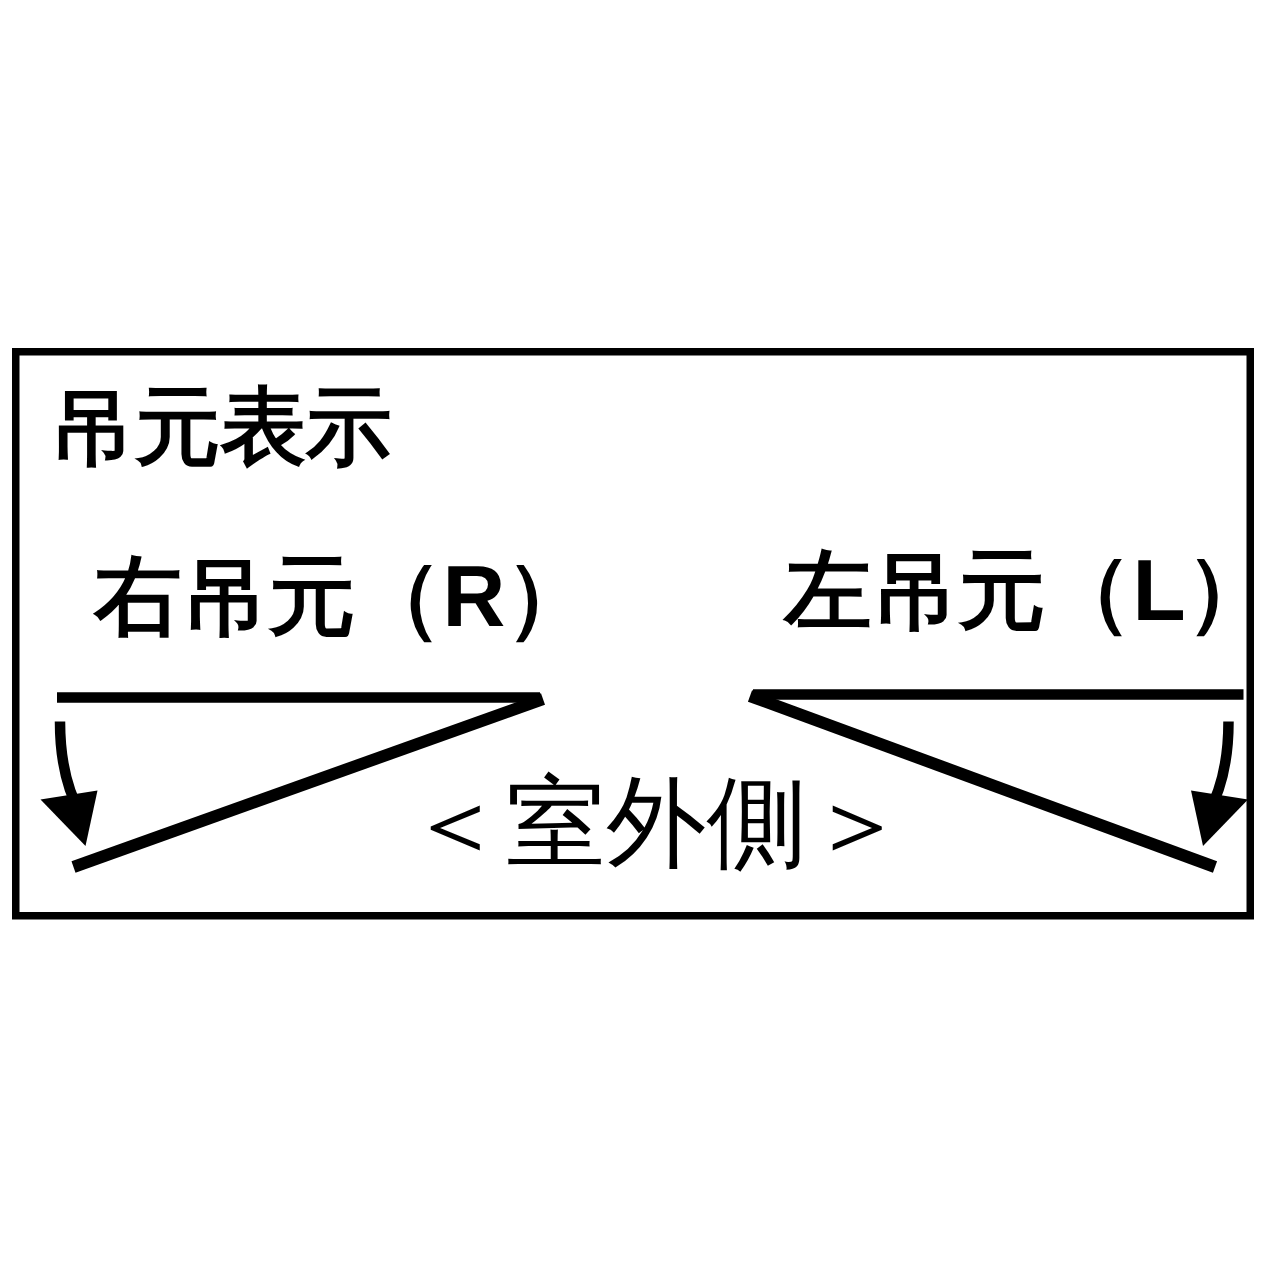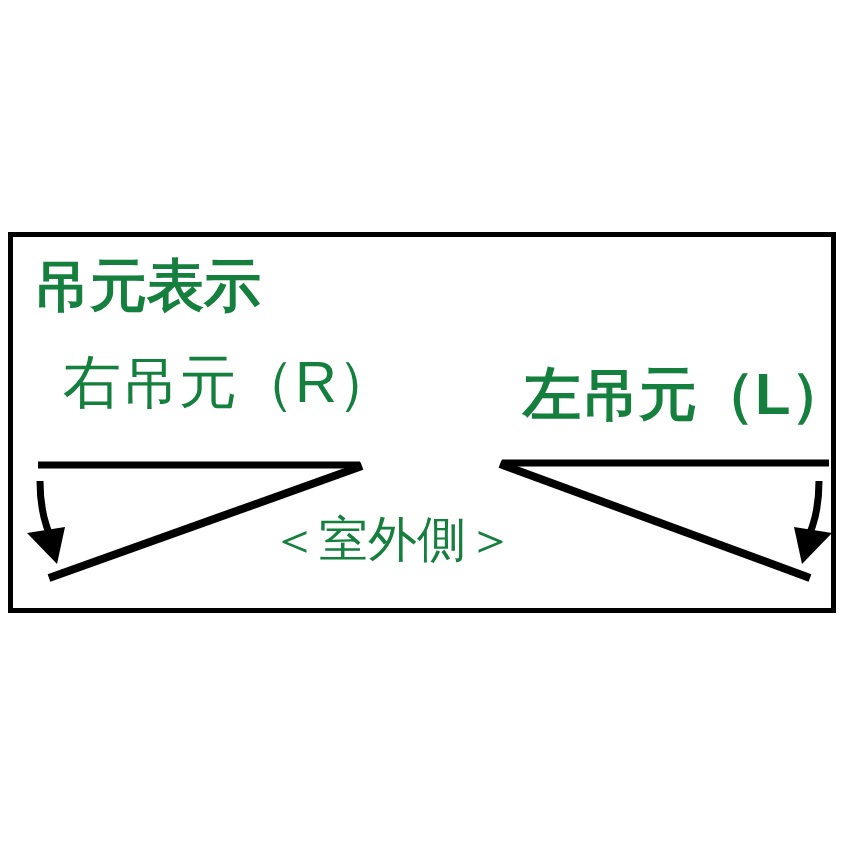--- a/index.html
+++ b/index.html
@@ -37,50 +37,50 @@
 
   #panel-inner {
     position: absolute;
     inset: 0;
   }
 
   
   .txt {
     position: absolute;
     white-space: nowrap;
-    color: #15803d;
+    color: #000000;
     line-height: 1;
   }
 
   #title {
     left: 20px;
     top: 20px;
     font-size: 57px;
     font-weight: bold;
     letter-spacing: 0px;
   }
 
   #label-right {
     left: 50px;
-    top: 116px;
+    top: 132px;
     font-size: 58px;
-    font-weight: normal;
+    font-weight: bold;
   }
 
   #label-left {
     left: 510px;
     top: 128px;
     font-size: 58px;
     font-weight: bold;
   }
 
   #label-outside {
     left: 257px;
     top: 278px;
-    font-size: 49px;
+    font-size: 67px;
     font-weight: normal;
   }
 
   
   #diagram {
     position: absolute;
     left: 0;
     top: 0;
     width: 818px;
     height: 371px;

